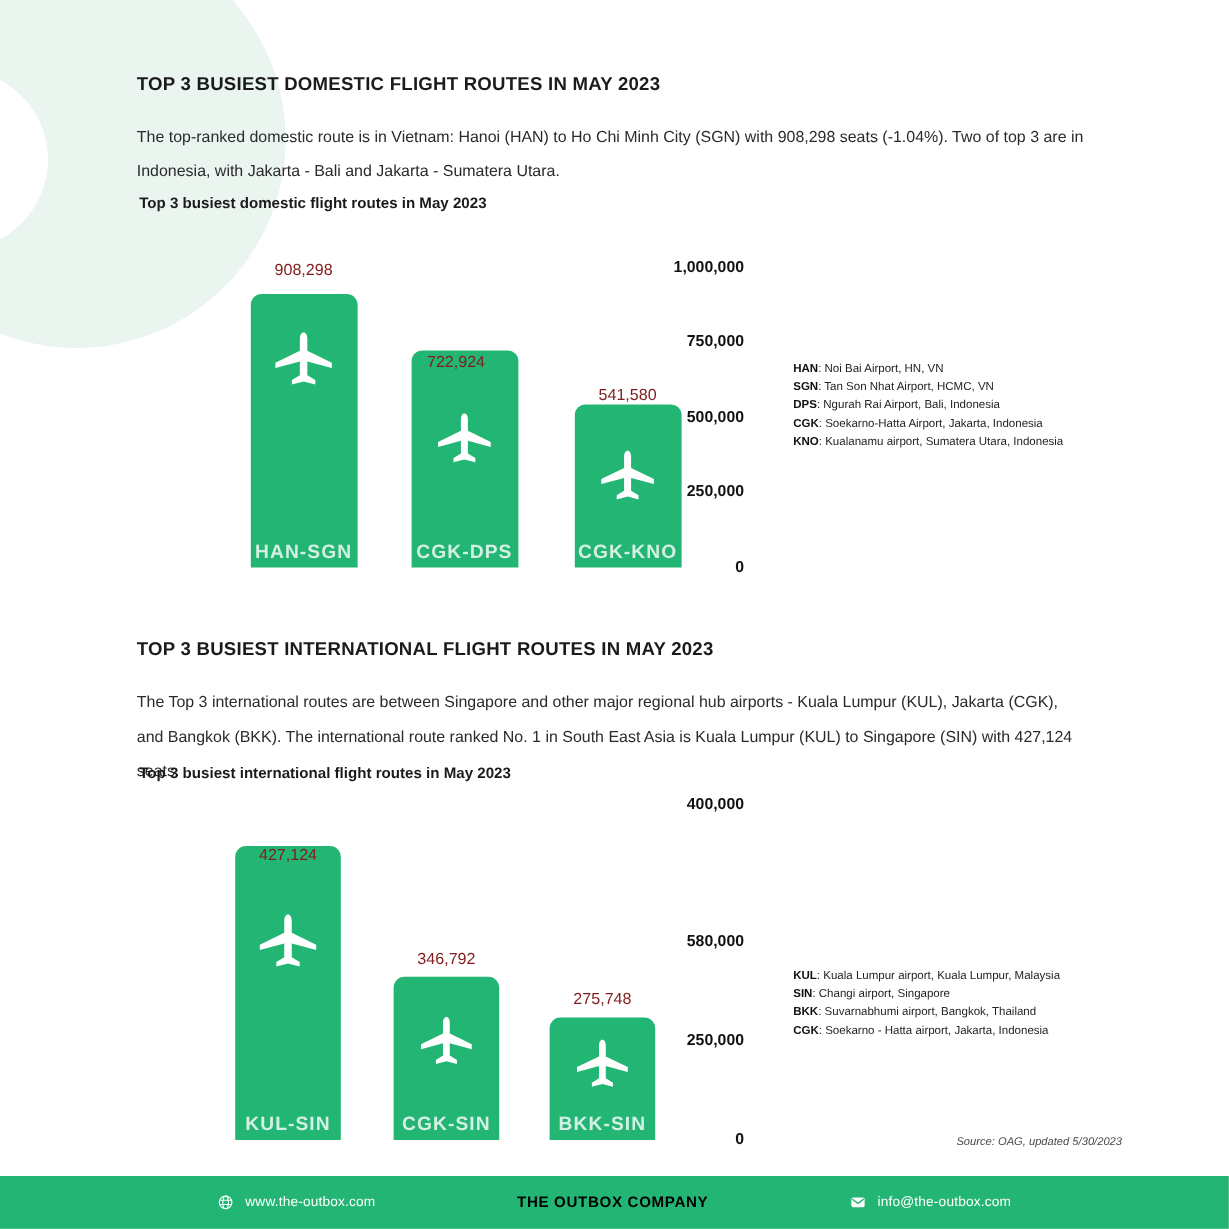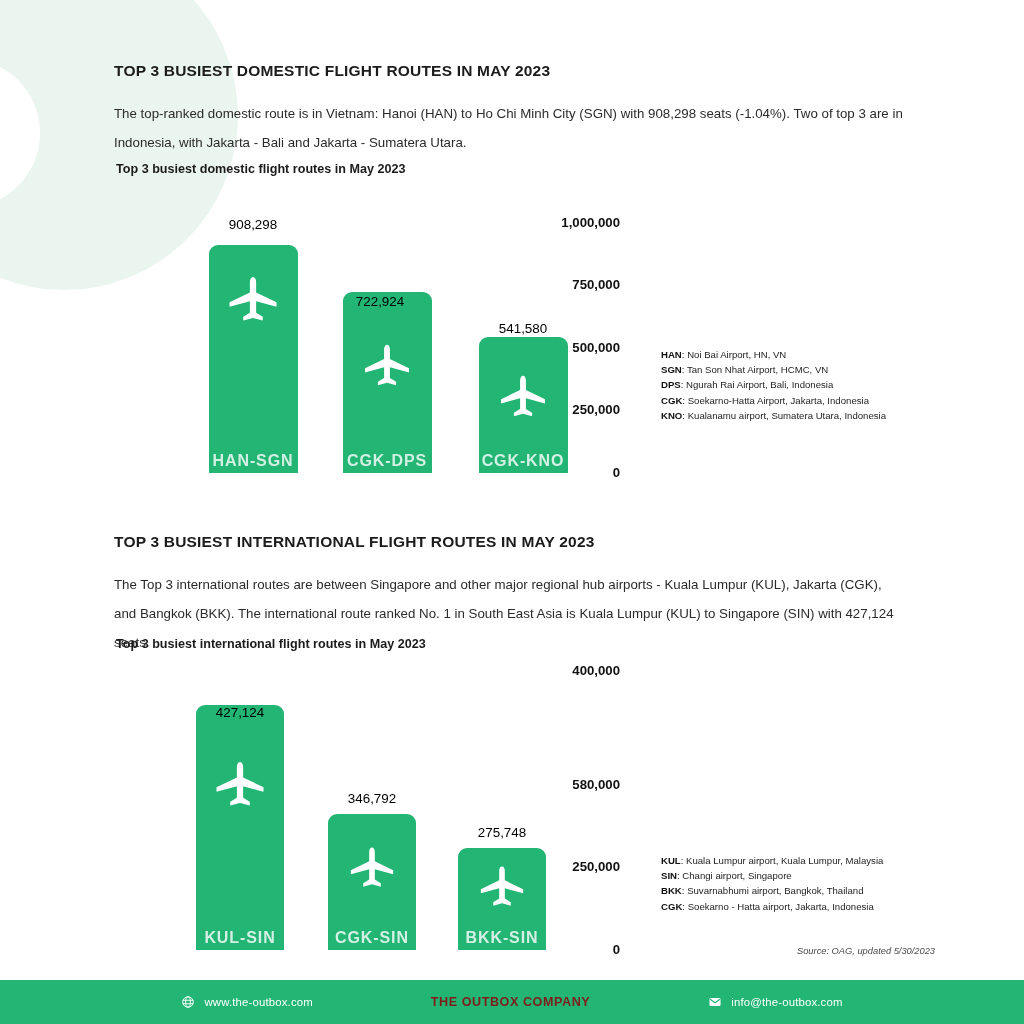--- a/index.html
+++ b/index.html
@@ -99,21 +99,21 @@
   .bar {
     position: absolute;
     background: #22b573;
     border-radius: 9px 9px 0 0;
   }
 
   .bar-value {
     position: absolute;
     transform: translateX(-50%);
     font-size: 13.4px;
-    color: #000000;
+    color: #7f1d1d;
     white-space: nowrap;
     font-weight: 400;
   }
 
   .bar-code {
     position: absolute;
     transform: translateX(-50%);
     font-size: 16px;
     font-weight: bold;
     letter-spacing: 0.9px;
@@ -126,21 +126,20 @@
     transform: translateX(-50%);
   }
   .plane-icon svg { display: block; }
 
   
   .legend {
     position: absolute;
     font-size: 9.6px;
     line-height: 15.2px;
     color: #242424;
-    margin-top: 47px;
   }
   .legend-row { white-space: nowrap; }
   .legend-code { font-weight: bold; color: #111111; }
 
   .source-note {
     position: absolute;
     font-size: 9.3px;
     font-style: italic;
     color: #4a4a4a;
     white-space: nowrap;
@@ -168,21 +167,21 @@
   }
   .footer-text {
     font-size: 11.4px;
     color: #ffffff;
     letter-spacing: 0.15px;
   }
   .footer-brand {
     font-size: 12.6px;
     font-weight: bold;
     letter-spacing: 0.55px;
-    color: #7f1d1d;
+    color: #000000;
   }
   .fi-icon { display: block; }
   .spacer-a { width: 118px; }
   .spacer-b { width: 118px; }
 </style>
 </head>
 <body>
 
 <div id="deco-ring"></div>
 <div id="deco-ring-hole"></div>

